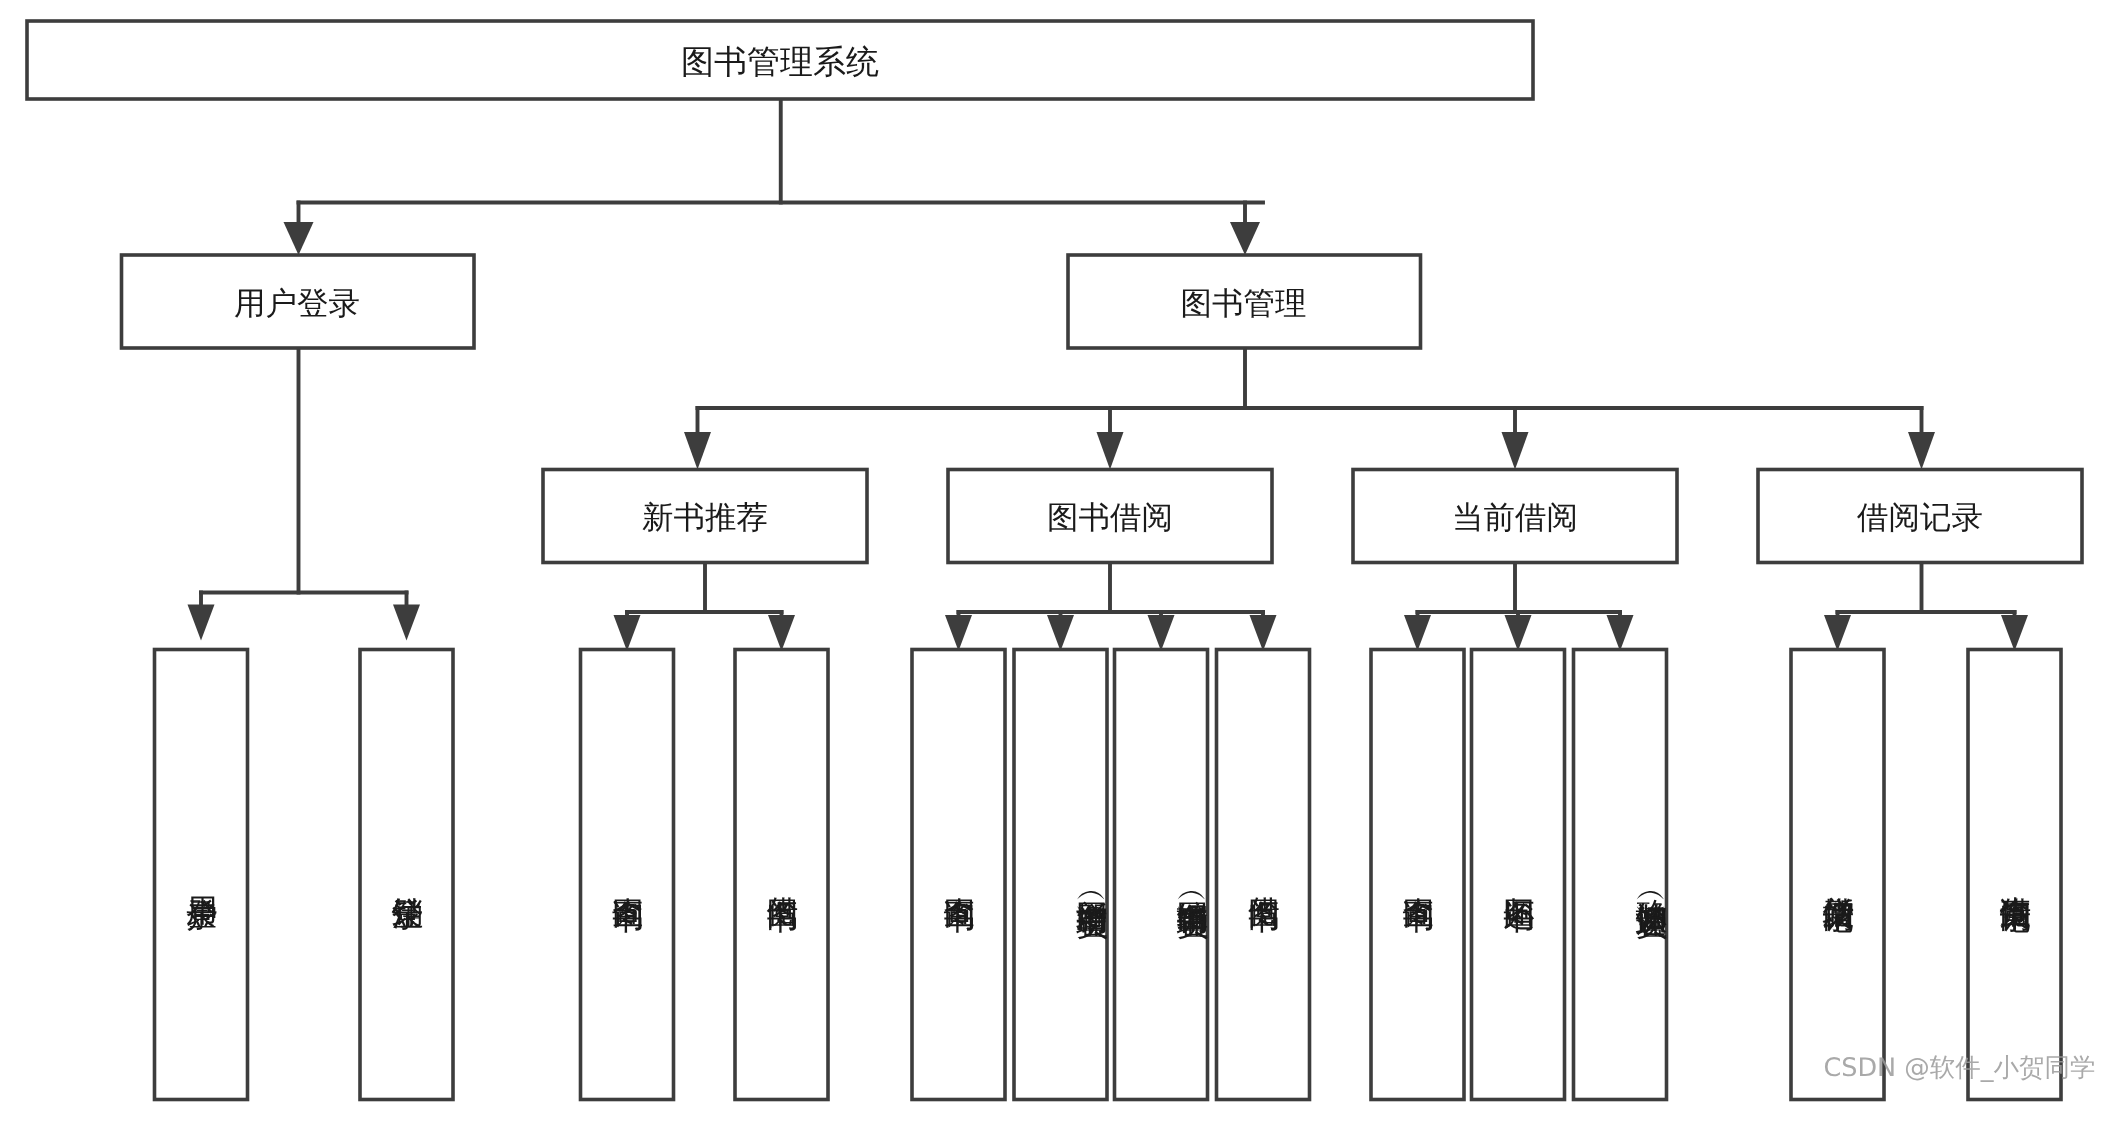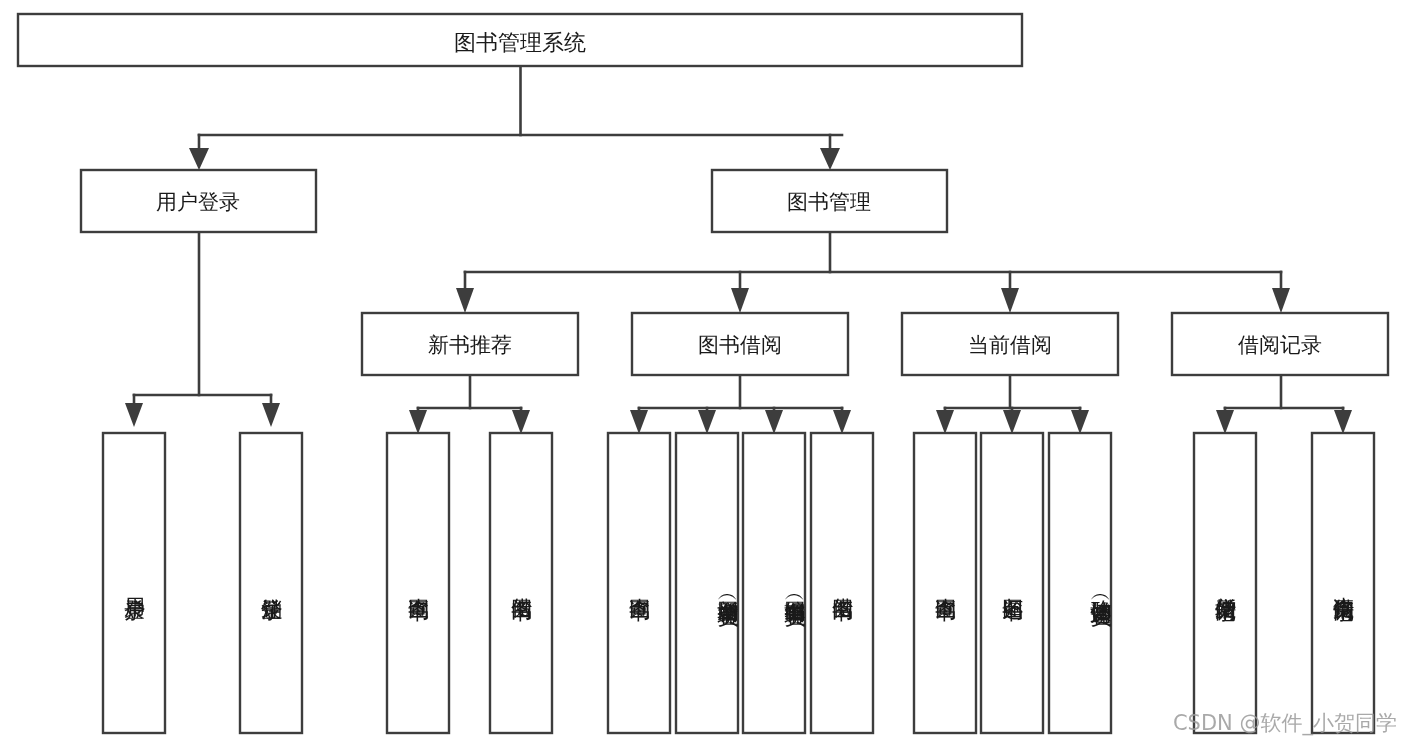--- a/index.html
+++ b/index.html
@@ -64,23 +64,23 @@
     line-height: 1.02;
     color: #1a1a1a;
     letter-spacing: 1px;
     white-space: nowrap;
     pointer-events: none;
     text-align: center;
   }
   #watermark {
     position: absolute;
     right: 8px;
-    bottom: 10px;
-    font-family: "DejaVu Sans", "Liberation Sans", sans-serif;
-    font-size: 21px;
+    bottom: 24px;
+    font-family: "DejaVu Sans", "Liberation Sans", sans-serif;
+    font-size: 17px;
     color: #9b9b9b;
     opacity: 0.85;
     white-space: nowrap;
   }
 </style>
 </head>
 <body>
 
 <div id="diagram-root">
 

